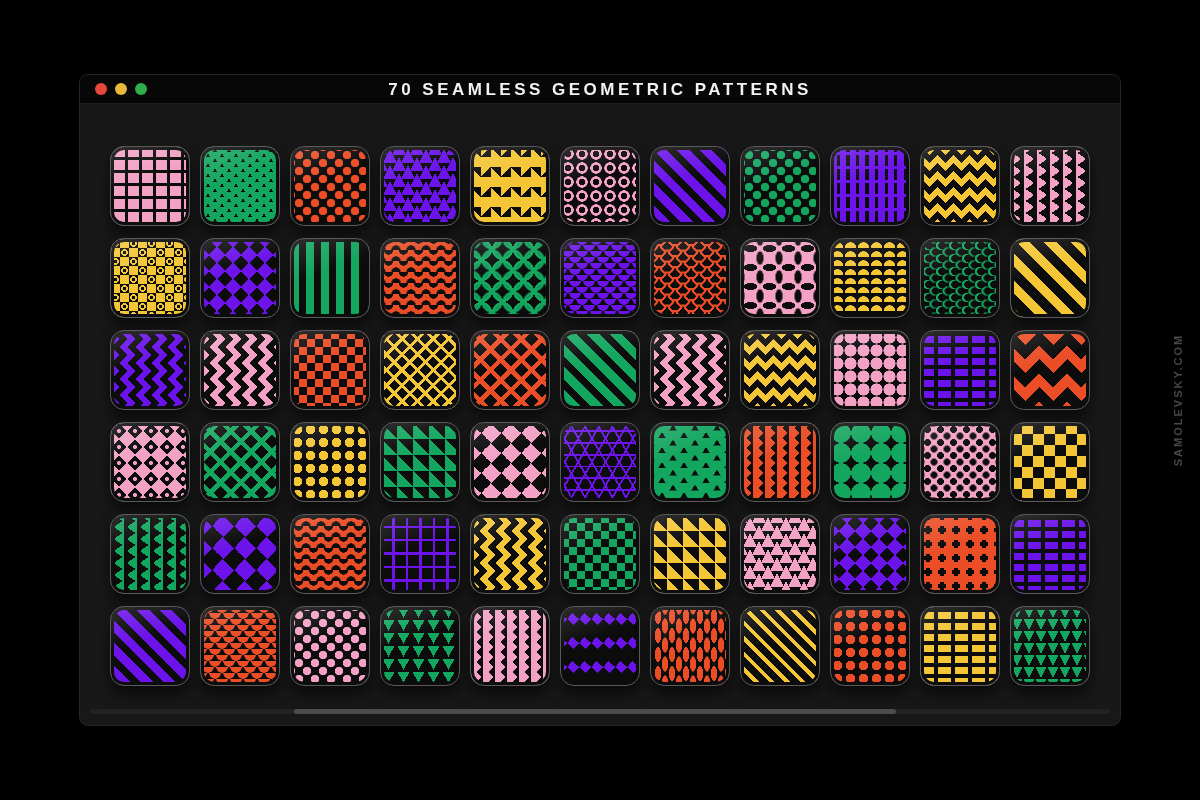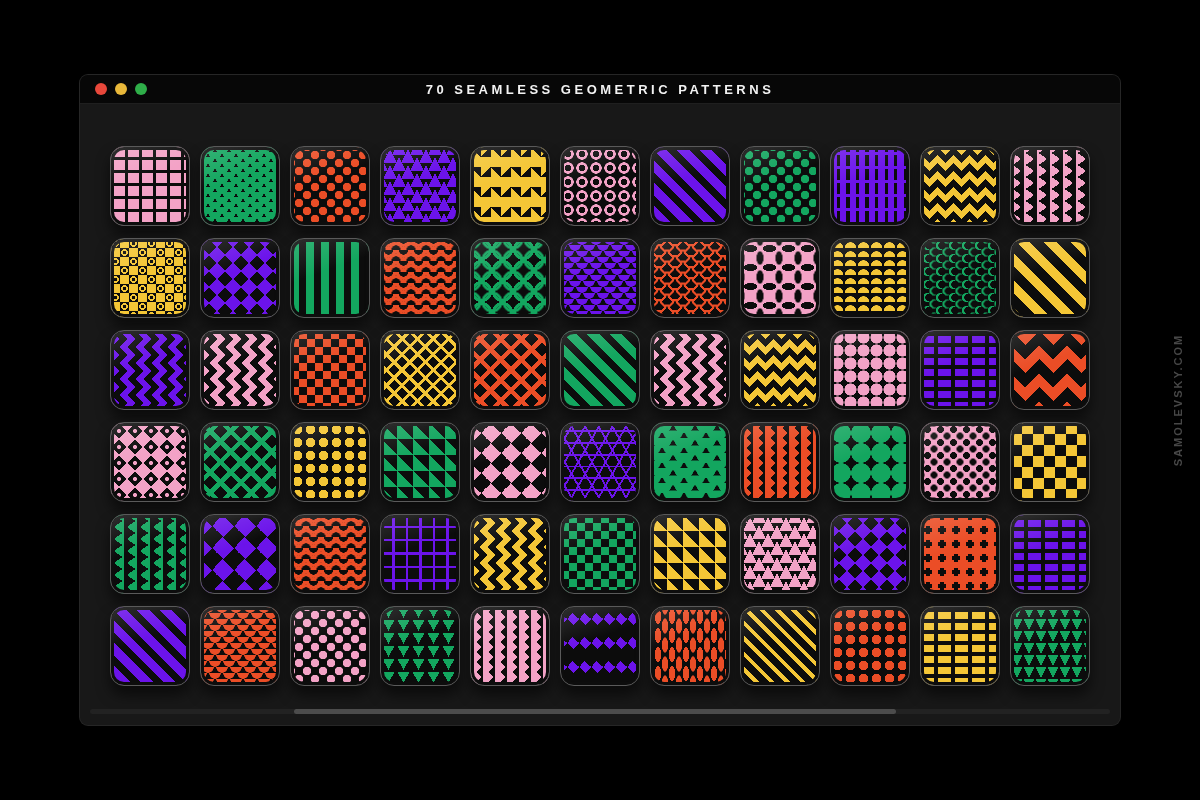--- a/index.html
+++ b/index.html
@@ -14,21 +14,21 @@
     box-shadow:0 0 0 1px #262626,0 30px 70px rgba(0,0,0,.7);
   }
   .titlebar{
     position:relative;height:28px;background:#070707;
     border-radius:8px 8px 0 0;border-bottom:1px solid #1f1f1f;
   }
   .lights{position:absolute;left:15px;top:8px;display:flex;gap:8px;}
   .light{width:12px;height:12px;border-radius:50%;}
   .win-title{
     position:absolute;left:0;right:0;top:0;height:28px;line-height:29px;
-    text-align:center;color:#f2f2f2;font-size:13px;font-weight:700;
+    text-align:center;color:#f2f2f2;font-size:17px;font-weight:700;
     letter-spacing:3.5px;text-transform:uppercase;
   }
   
   .grid{
     display:grid;grid-template-columns:repeat(11,80px);
     gap:12px 10px;justify-content:center;padding-top:42px;
   }
   .swatch{
     width:80px;height:80px;border-radius:14px;position:relative;
     border:1px solid #5a5a5a;box-sizing:border-box;

